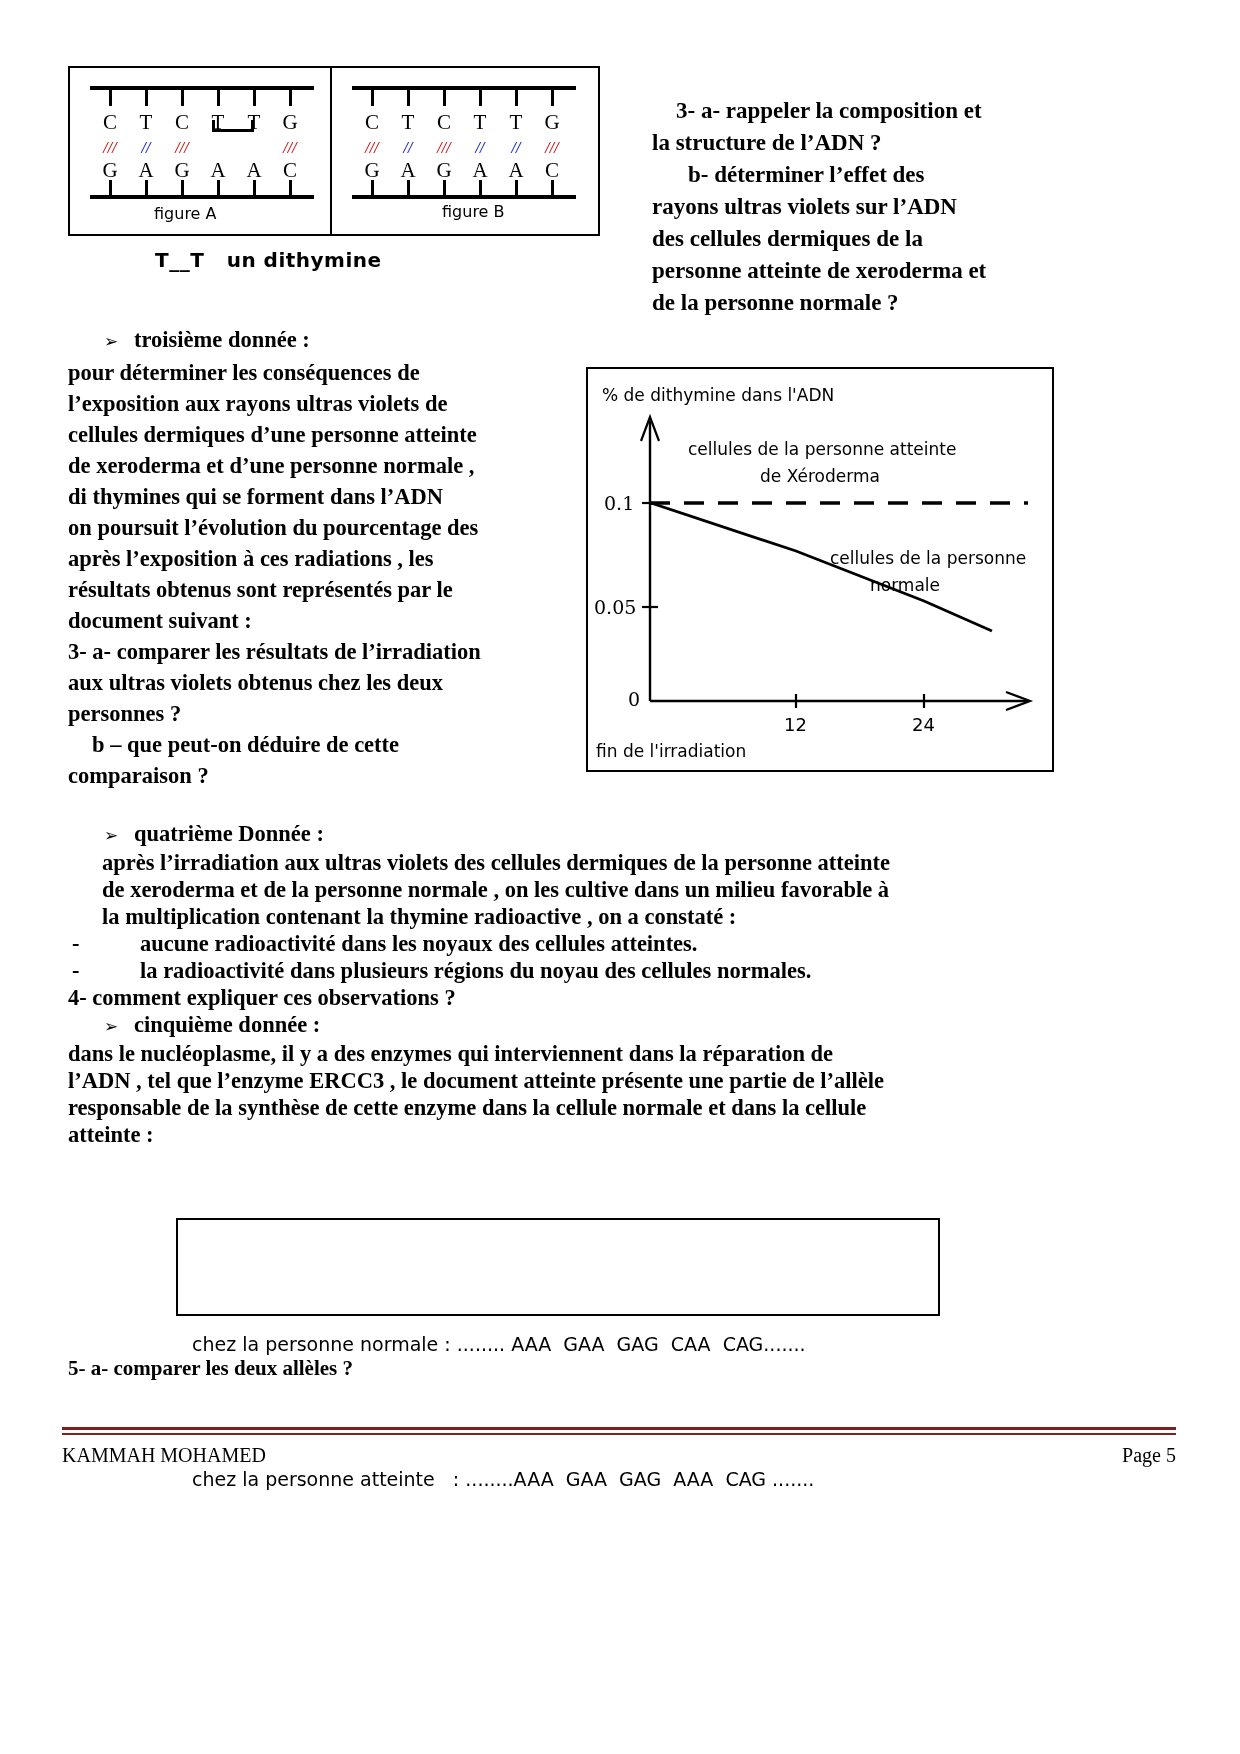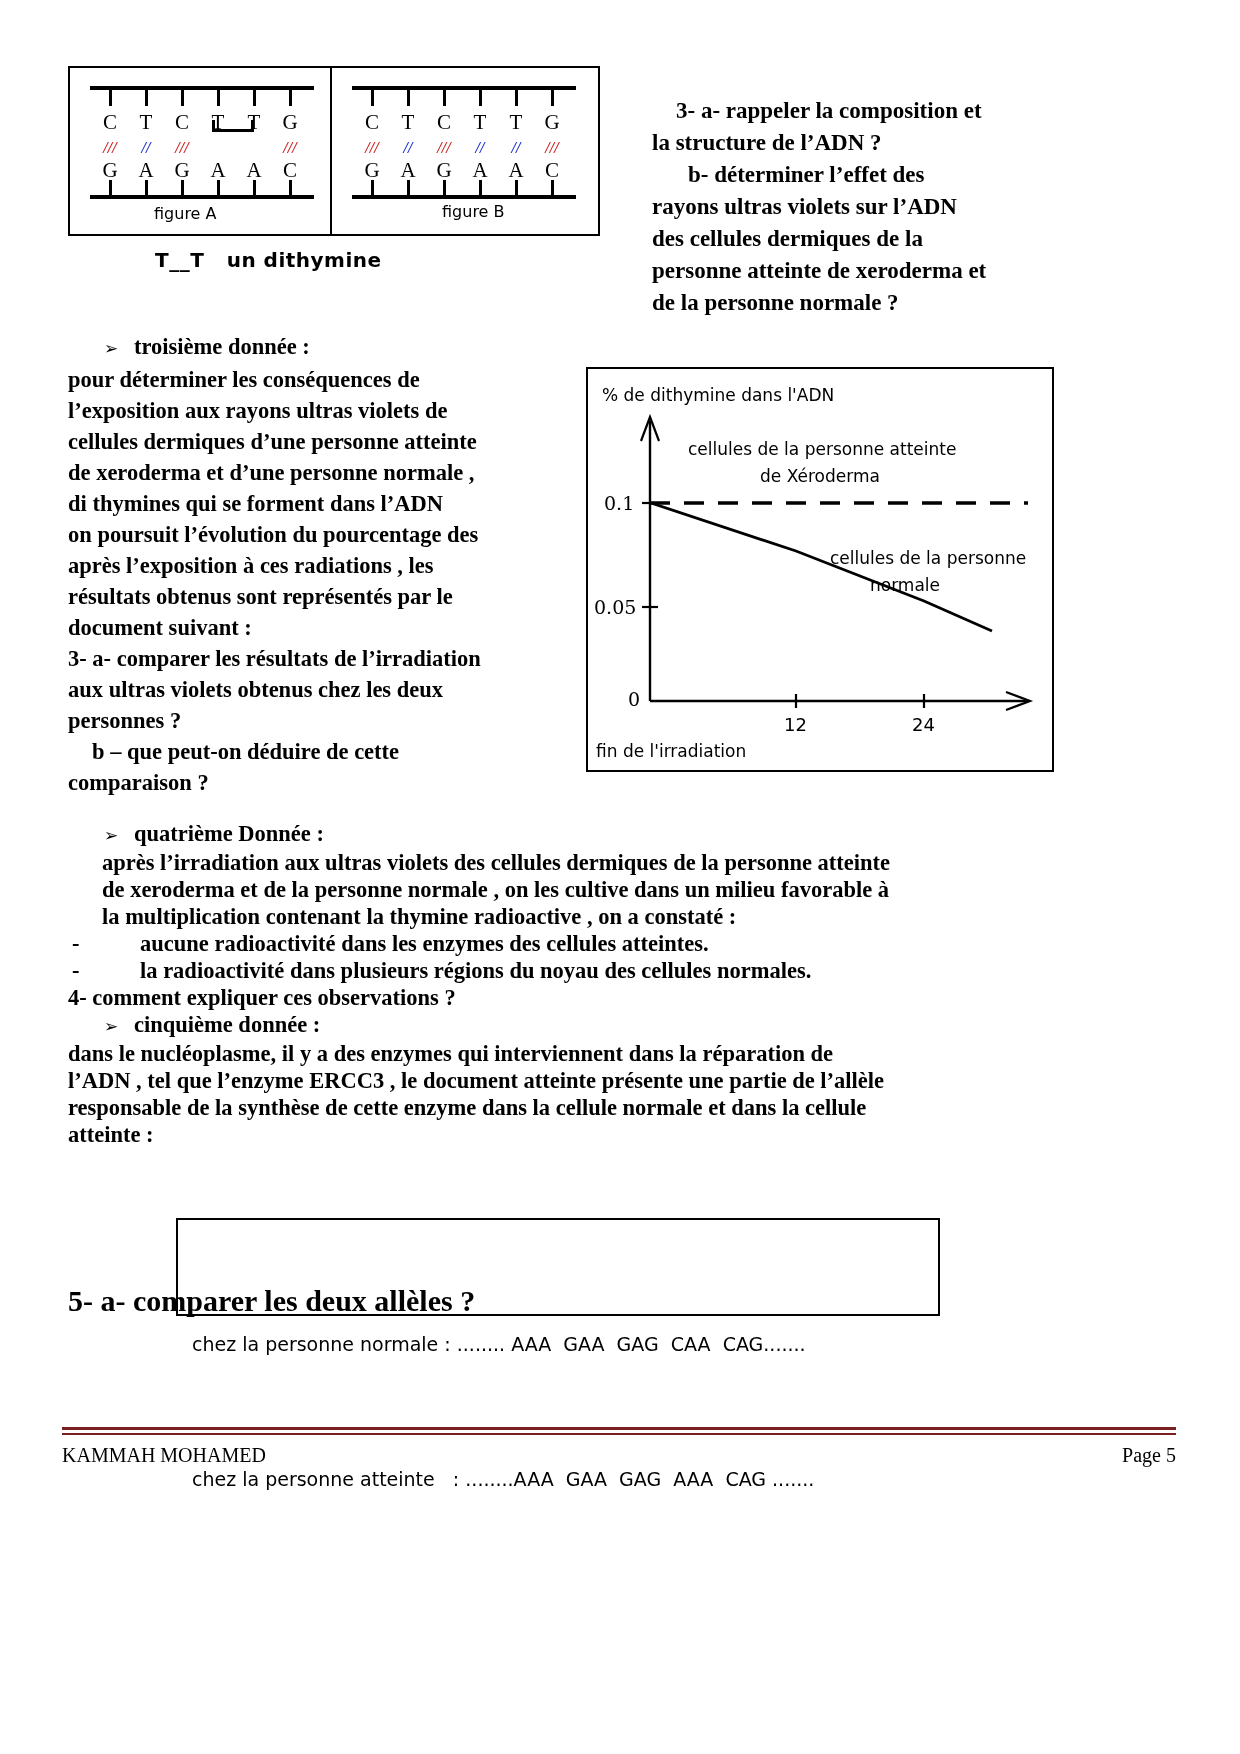--- a/index.html
+++ b/index.html
@@ -110,21 +110,21 @@
     line-height: 32px;
     text-align: left;
   }
   #top-right-questions p { margin: 0; }
   .ind-1 { text-indent: 24px; }
   .ind-2 { text-indent: 36px; }
 
   
   #left-column {
     left: 68px;
-    top: 331px;
+    top: 324px;
     width: 510px;
     font-size: 22.5px;
     font-weight: bold;
     line-height: 31px;
   }
   #left-column p { margin: 0; }
   .bullet-line {
     display: block;
     padding-left: 36px;
   }
@@ -174,22 +174,22 @@
     font-family: "DejaVu Sans", sans-serif;
     font-size: 19px;
     line-height: 45px;
     white-space: pre;
   }
   #allele-box div { }
 
   
   #question-5 {
     left: 68px;
-    top: 1284px;
-    font-size: 30px;
+    top: 1356px;
+    font-size: 21px;
     font-weight: bold;
   }
 
   
   #footer-rule-top {
     left: 62px;
     top: 1427px;
     width: 1114px;
     height: 3px;
     background: #7b2020;
@@ -384,21 +384,21 @@
 </div>
 
 <div class="abs" id="mid-column">
   <p class="bullet-line">
     <span class="bullet-mark">➢</span><span>quatrième Donnée :</span>
   </p>
   <p class="hang-1">après l’irradiation aux ultras violets des cellules dermiques de la personne atteinte</p>
   <p class="hang-1">de xeroderma et de la personne normale , on les cultive dans un milieu favorable à</p>
   <p class="hang-1">la multiplication contenant la thymine radioactive , on a constaté  :</p>
   <p class="dash-item">
-    <span class="dash-mark">-</span><span>aucune radioactivité dans les enzymes des cellules atteintes.</span>
+    <span class="dash-mark">-</span><span>aucune radioactivité dans les noyaux des cellules atteintes.</span>
   </p>
   <p class="dash-item">
     <span class="dash-mark">-</span><span>la radioactivité dans plusieurs régions du noyau des cellules normales.</span>
   </p>
   <p>4- comment expliquer ces observations ?</p>
   <p class="bullet-line">
     <span class="bullet-mark">➢</span><span>cinquième donnée :</span>
   </p>
   <p>dans le nucléoplasme, il y a des enzymes qui interviennent dans la réparation de</p>
   <p>l’ADN , tel que l’enzyme ERCC3 , le document atteinte présente une partie de l’allèle</p>

